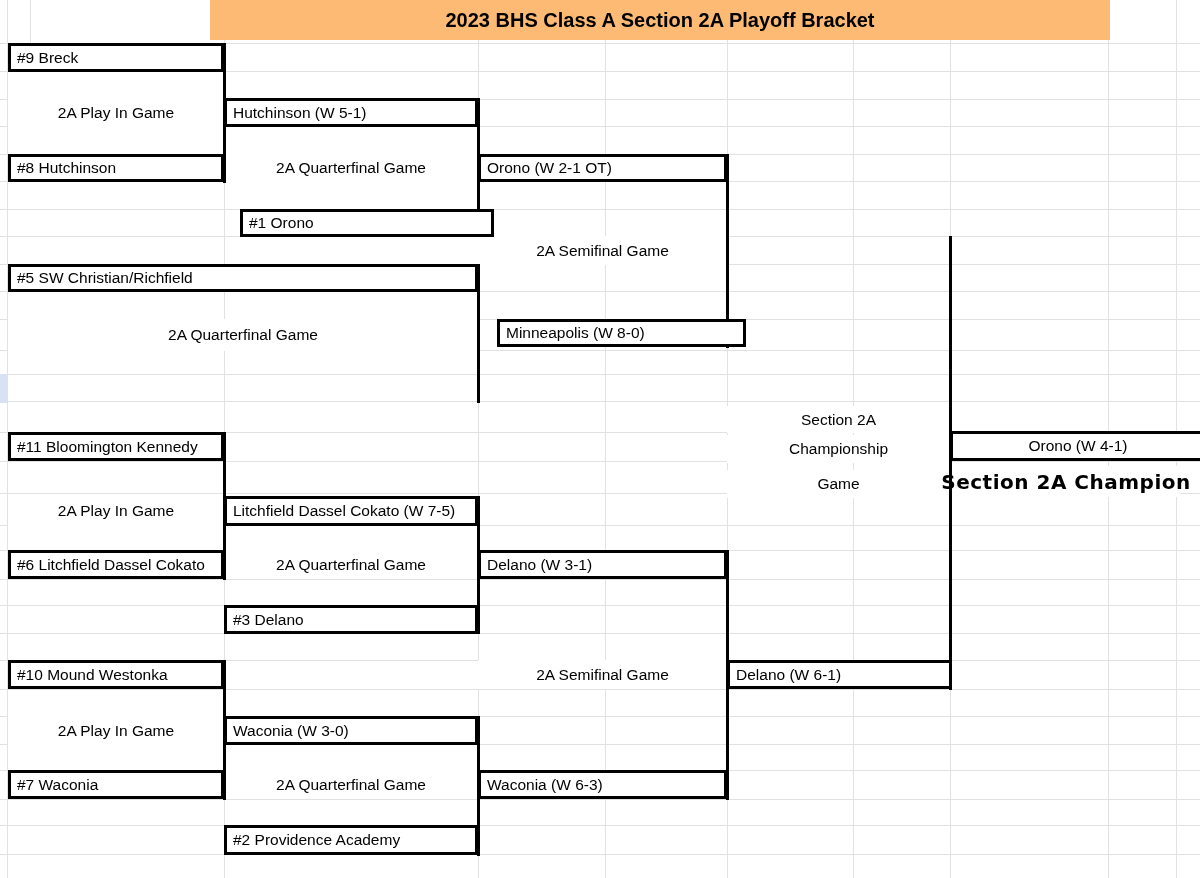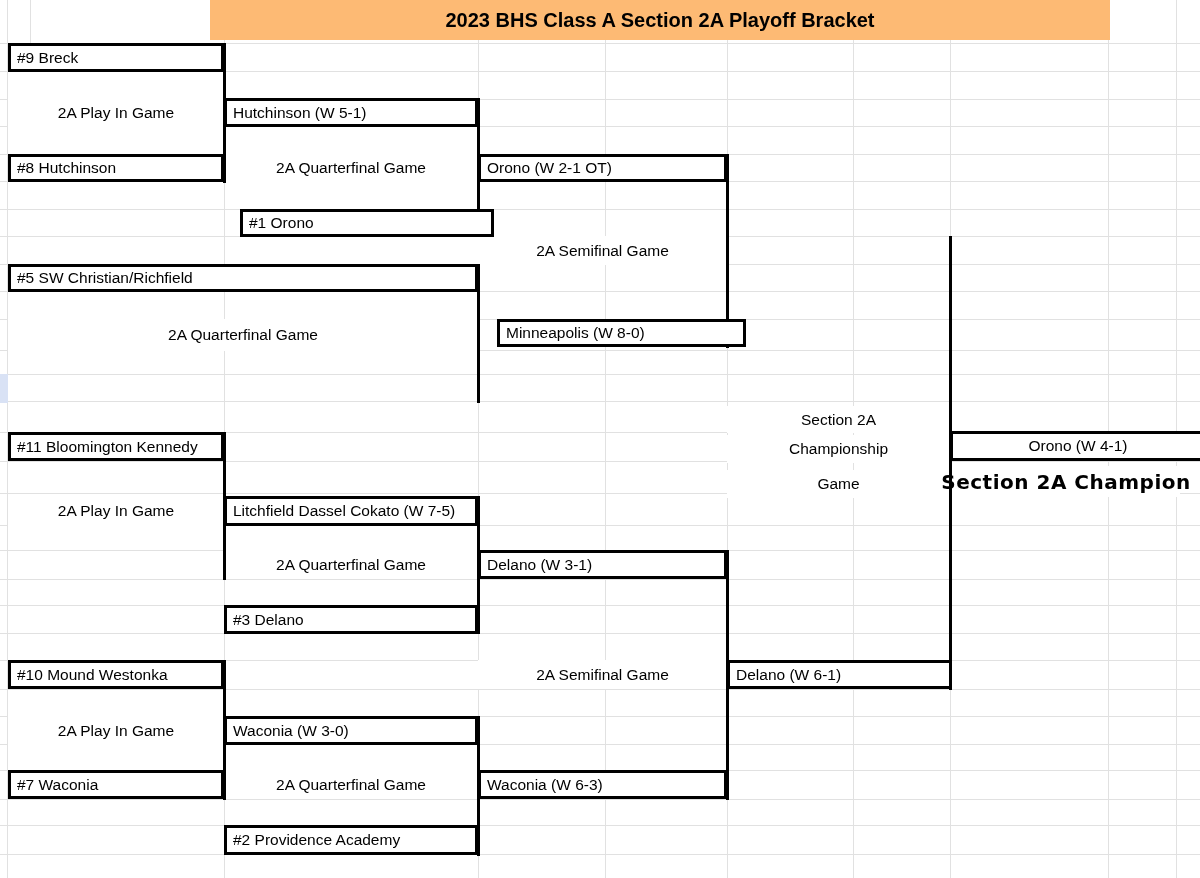--- a/index.html
+++ b/index.html
@@ -118,20 +118,21 @@
     <div class="connector" style="left: 477px; top: 264px; height: 139px;"></div>
     <div class="connector" style="left: 477px; top: 496px; height: 138px;"></div>
     <div class="connector" style="left: 477px; top: 716px; height: 140px;"></div>
     <div class="connector" style="left: 726px; top: 154px; height: 194px;"></div>
     <div class="connector" style="left: 726px; top: 550px; height: 250px;"></div>
     <div class="connector" style="left: 949px; top: 236px; height: 454px;"></div>
     <div class="cell-box" style="left: 8px; top: 43px; width: 216px; height: 29px;">#9 Breck</div>
     <div class="cell-box" style="left: 8px; top: 154px; width: 216px; height: 28px;">#8 Hutchinson</div>
     <div class="cell-box" style="left: 8px; top: 264px; width: 470px; height: 28px;">#5 SW Christian/Richfield</div>
     <div class="cell-box" style="left: 8px; top: 432px; width: 216px; height: 29px;">#11 Bloomington Kennedy</div>
+    <div class="cell-box" style="left: 8px; top: 550px; width: 216px; height: 29px;">#6 Litchfield Dassel Cokato</div>
     <div class="cell-box" style="left: 8px; top: 660px; width: 216px; height: 29px;">#10 Mound Westonka</div>
     <div class="cell-box" style="left: 8px; top: 770px; width: 216px; height: 29px;">#7 Waconia</div>
     <div class="cell-box" style="left: 224px; top: 98px; width: 254px; height: 29px;">Hutchinson (W 5-1)</div>
     <div class="cell-box" style="left: 240px; top: 209px; width: 254px; height: 28px;">#1 Orono</div>
     <div class="cell-box" style="left: 224px; top: 496px; width: 254px; height: 30px;">Litchfield Dassel Cokato (W 7-5)</div>
     <div class="cell-box" style="left: 224px; top: 605px; width: 254px; height: 29px;">#3 Delano</div>
     <div class="cell-box" style="left: 224px; top: 716px; width: 254px; height: 29px;">Waconia (W 3-0)</div>
     <div class="cell-box" style="left: 224px; top: 825px; width: 254px; height: 30px;">#2 Providence Academy</div>
     <div class="cell-box" style="left: 478px; top: 154px; width: 249px; height: 28px;">Orono (W 2-1 OT)</div>
     <div class="cell-box" style="left: 478px; top: 319px; width: 249px; height: 28px; margin-left: 19px;">Minneapolis (W 8-0)</div>

